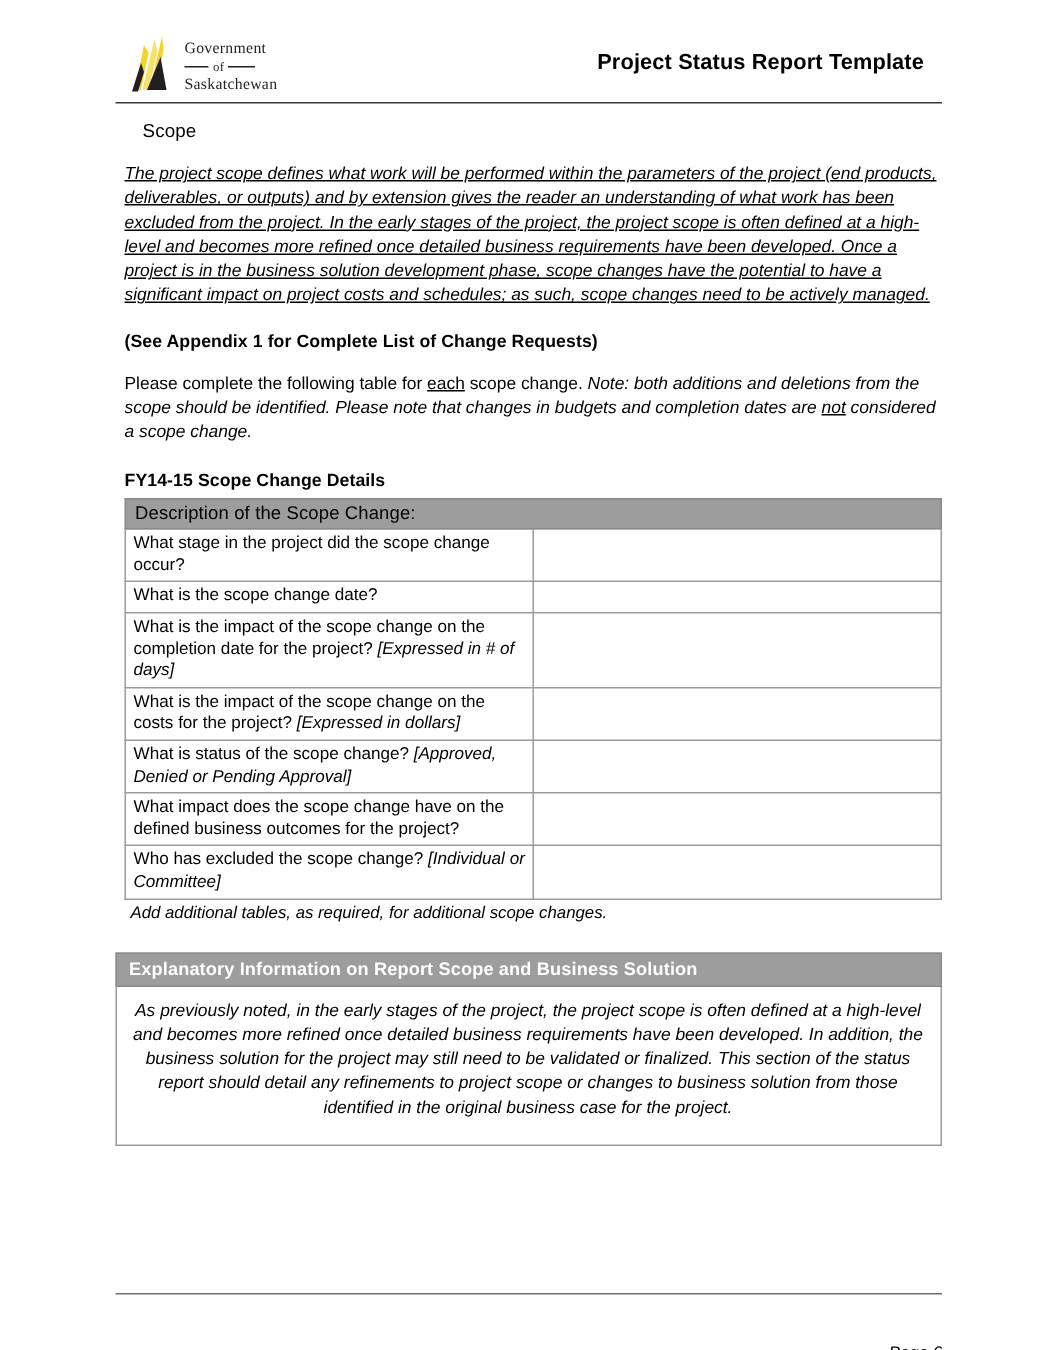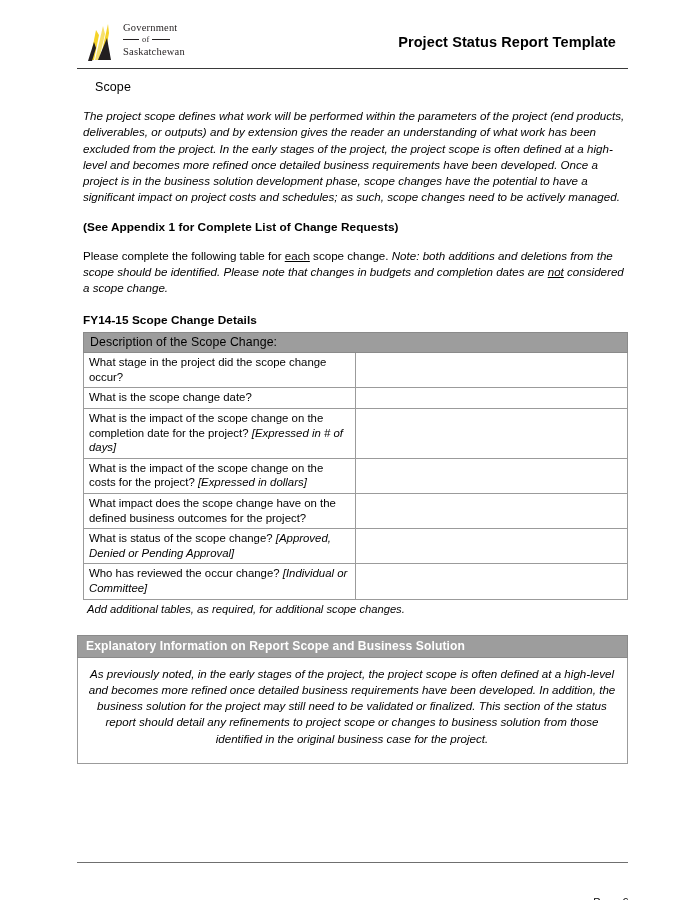--- a/index.html
+++ b/index.html
@@ -29,21 +29,21 @@
     left: 77px;
     top: 22px;
     width: 551px;
     height: 46px;
   }
   .logo-block {
     position: absolute;
     left: 10px;
     top: 0px;
     display: flex;
-    align-items: flex-start;
+    align-items: flex-end;
     gap: 6px;
   }
   .logo-mark {
     width: 30px;
     height: 40px;
     position: relative;
   }
   .logo-mark svg { display: block; }
   .logo-text {
     font-family: "Liberation Serif", serif;
@@ -97,20 +97,21 @@
     font-weight: normal;
     margin: 0 0 14px 12px;
     letter-spacing: 0.1px;
   }
   p.body-italic {
     font-size: 11.6px;
     line-height: 16.3px;
     font-style: italic;
     margin: 0 0 14px 0;
     text-align: left;
+    text-decoration: underline;
   }
   p.bold-line {
     font-size: 11.8px;
     font-weight: bold;
     margin: 0 0 14px 0;
     letter-spacing: 0.05px;
   }
   p.mixed {
     font-size: 11.6px;
     line-height: 16.3px;
@@ -271,31 +272,31 @@
           <td class="q"><span>What is the impact of the scope change on the completion date for the project? </span><span class="ital">[Expressed in # of days]</span></td>
           <td class="a"></td>
         </tr>
 
         <tr>
           <td class="q"><span>What is the impact of the scope change on the costs for the project? </span><span class="ital">[Expressed in dollars]</span></td>
           <td class="a"></td>
         </tr>
 
         <tr>
+          <td class="q"><span>What is status of the scope change? </span><span class="ital">[Approved, Denied or Pending Approval]</span></td>
+          <td class="a"></td>
+        </tr>
+
+        <tr>
           <td class="q"><span>What impact does the scope change have on the defined business outcomes for the project?</span><span class="ital"></span></td>
           <td class="a"></td>
         </tr>
 
         <tr>
-          <td class="q"><span>What is status of the scope change? </span><span class="ital">[Approved, Denied or Pending Approval]</span></td>
-          <td class="a"></td>
-        </tr>
-
-        <tr>
-          <td class="q"><span>Who has reviewed the occur change? </span><span class="ital">[Individual or Committee]</span></td>
+          <td class="q"><span>Who has excluded the scope change? </span><span class="ital">[Individual or Committee]</span></td>
           <td class="a"></td>
         </tr>
       </tbody>
     </table>
 
     <p class="table-note">Add additional tables, as required, for additional scope changes.</p>
 
     <div class="explan">
       <div class="explan-head">Explanatory Information on Report Scope and Business Solution</div>
       <div class="explan-body">

